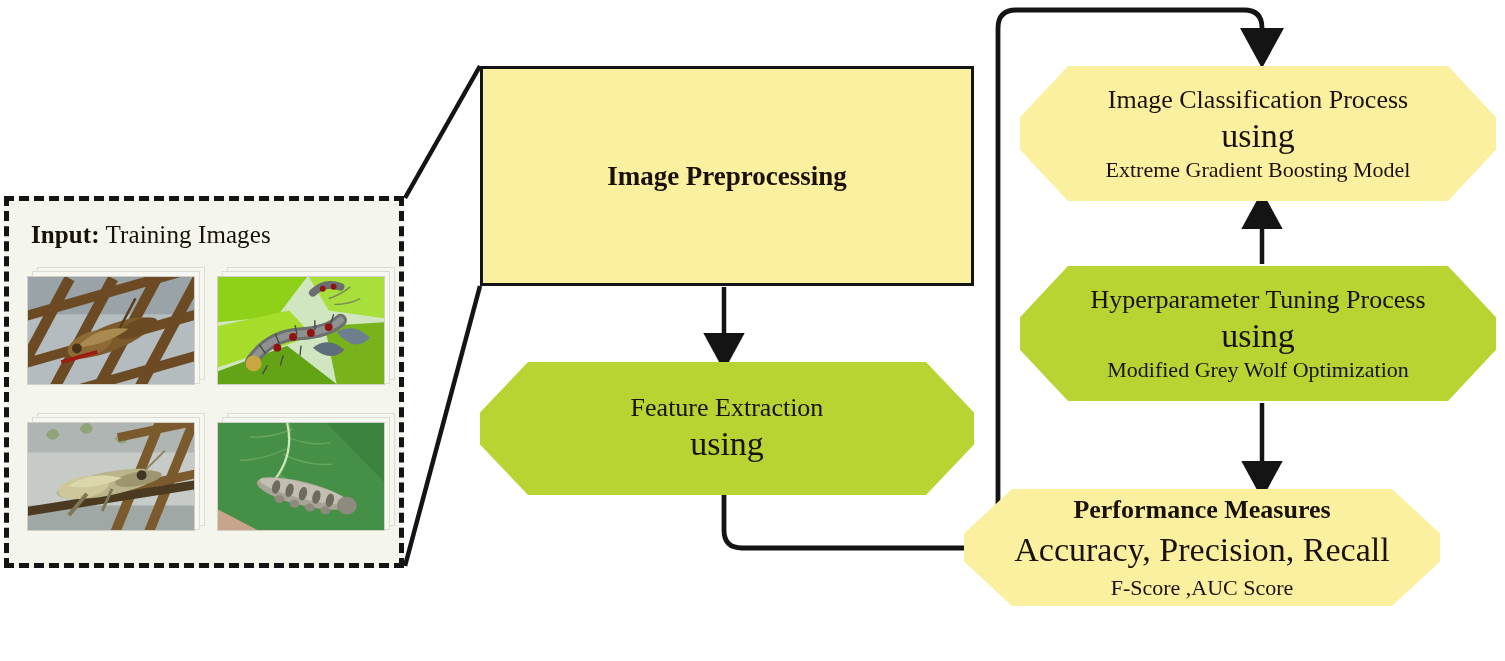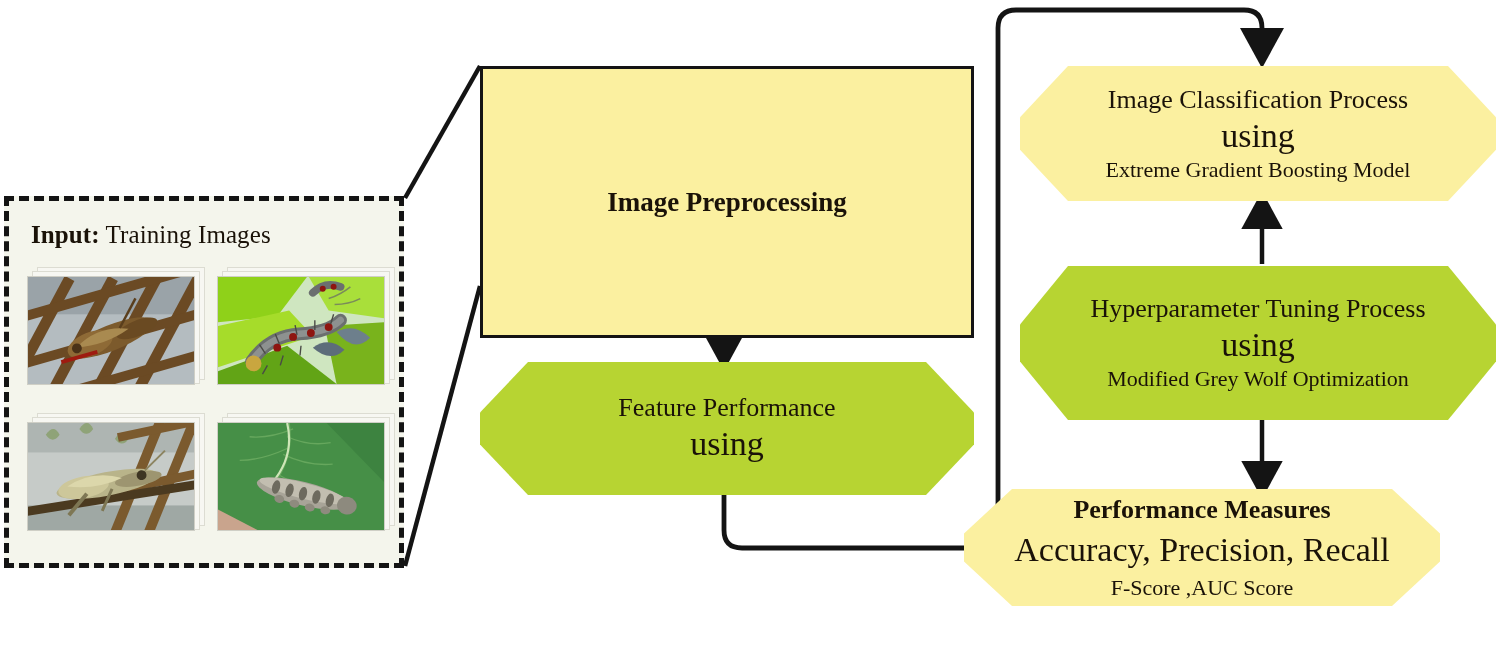--- a/index.html
+++ b/index.html
@@ -111,31 +111,31 @@
   }
   .oct-yellow { background: #fbf0a0; }
   .oct-green  { background: #b7d432; }
 
   .node .line.l1 { font-size: 26px; }
   .node .line.l2 { font-size: 34px; }
   .node .line.l3 { font-size: 22px; }
   .node .line.bold { font-weight: bold; }
 
   
-  #node-preprocessing { left: 480px; top: 66px;  width: 494px; height: 272px; text-align: right; }
+  #node-preprocessing { left: 480px; top: 66px;  width: 494px; height: 220px; text-align: right; }
 
   #node-feature       { left: 480px; top: 362px; width: 494px; height: 133px; }
   #node-feature .line.l1 { margin-bottom: 2px; }
   #node-feature .line.l2 { margin-bottom: 2px; }
 
   #node-classify      { left: 1020px; top: 66px;  width: 476px; height: 135px; }
   #node-classify .line.l1 { margin-bottom: 2px; }
   #node-classify .line.l2 { margin-bottom: 2px; }
 
-  #node-tuning        { left: 1020px; top: 266px; width: 476px; height: 154px; }
+  #node-tuning        { left: 1020px; top: 266px; width: 476px; height: 135px; }
   #node-tuning .line.l1 { margin-bottom: 2px; }
   #node-tuning .line.l2 { margin-bottom: 2px; }
 
   #node-performance   { left: 964px; top: 489px; width: 476px; height: 117px; }
   #node-performance .line { margin-bottom: 6px; }
   #node-performance .line:last-child { margin-bottom: 0; }
 </style>
 </head>
 <body>
 
@@ -316,21 +316,21 @@
       </div>
     </div>
 
   </div>
 
   <div class="node rect-node" id="node-preprocessing">
     <span class="line">Image Preprocessing</span>
   </div>
 
   <div class="node oct oct-green" id="node-feature">
-    <span class="line l1">Feature Performance</span>
+    <span class="line l1">Feature Extraction</span>
     <span class="line l2">using</span>
   </div>
 
   <div class="node oct oct-yellow" id="node-classify">
     <span class="line l1">Image Classification Process</span>
     <span class="line l2">using</span>
     <span class="line l3">Extreme Gradient Boosting Model</span>
   </div>
 
   <div class="node oct oct-green" id="node-tuning">

